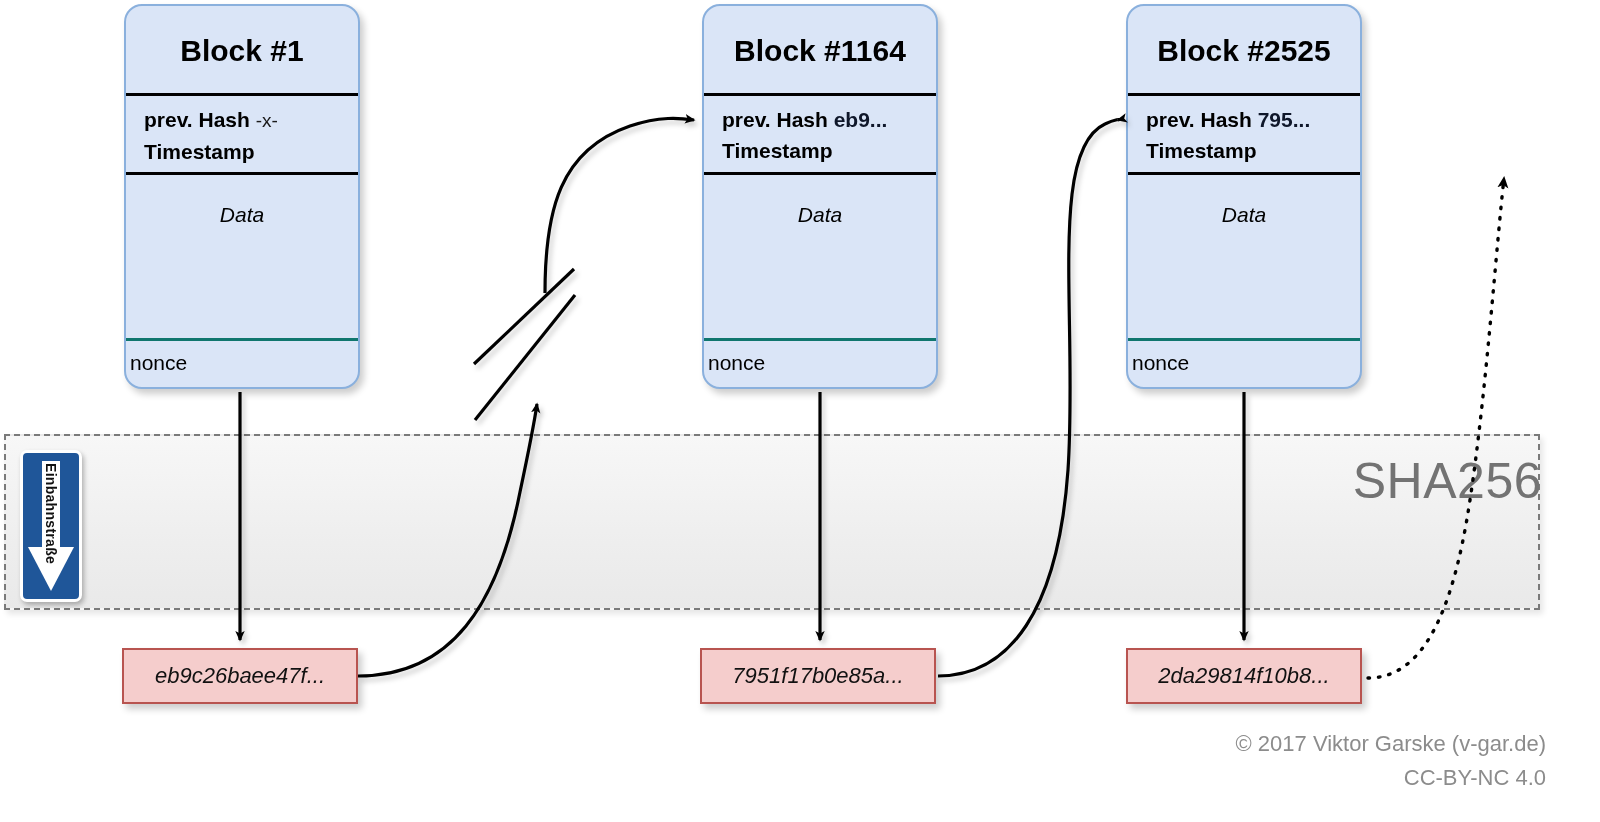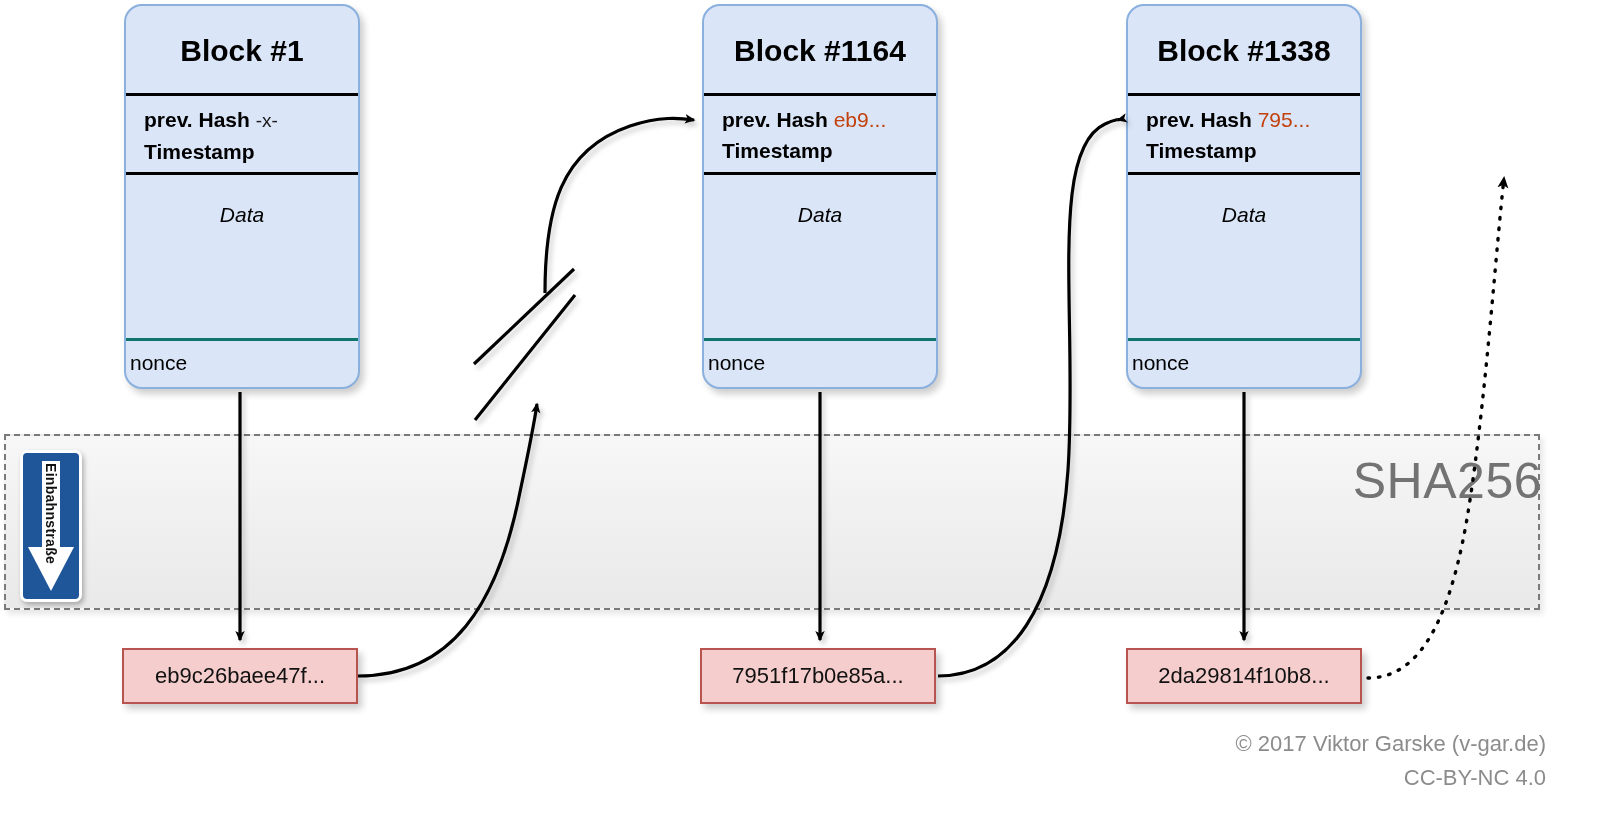--- a/index.html
+++ b/index.html
@@ -114,22 +114,22 @@
     height: 79px;
     box-sizing: border-box;
     border-bottom: 3px solid #000000;
     padding: 8px 16px 0 18px;
     font-size: 21px;
     font-weight: bold;
     color: #000000;
     line-height: 31px;
   }
   .hash-ref {
-    color: #c2410c;
-    font-weight: normal;
+    color: #0f172a;
+    font-weight: bold;
   }
   .hash-x {
     color: #1a1a1a;
     font-weight: normal;
     font-size: 19px;
   }
   .block-data {
     height: 166px;
     box-sizing: border-box;
     border-bottom: 3px solid #0f766e;
@@ -153,20 +153,21 @@
     width: 236px;
     height: 56px;
     background: #f5cdcc;
     border: 2px solid #b85450;
     box-sizing: border-box;
     line-height: 52px;
     text-align: center;
     font-size: 22px;
     color: #111111;
     box-shadow: 4px 5px 7px rgba(0,0,0,0.20);
+    font-style: italic;
   }
 
   
   .credit {
     position: absolute;
     right: 54px;
     top: 727px;
     text-align: right;
     font-size: 22px;
     color: #8c8c8c;
@@ -212,21 +213,21 @@
     <div class="block-header-row">
       <span>prev. Hash</span>
       <span class="hash-ref">eb9...</span><br>
       <span>Timestamp</span>
     </div>
     <div class="block-data">Data</div>
     <div class="block-nonce">nonce</div>
   </div>
 
   <div class="block" style="left:1126px; top:4px;">
-    <div class="block-title">Block #1338</div>
+    <div class="block-title">Block #2525</div>
     <div class="block-header-row">
       <span>prev. Hash</span>
       <span class="hash-ref">795...</span><br>
       <span>Timestamp</span>
     </div>
     <div class="block-data">Data</div>
     <div class="block-nonce">nonce</div>
   </div>
 
   <div class="hashbox" style="left:122px; top:648px;">eb9c26baee47f...</div>

